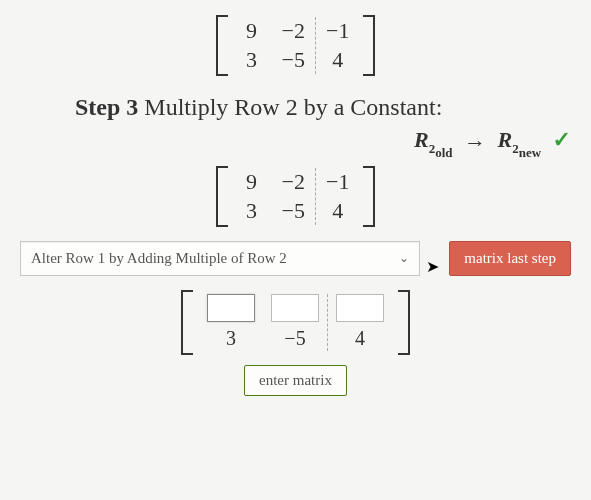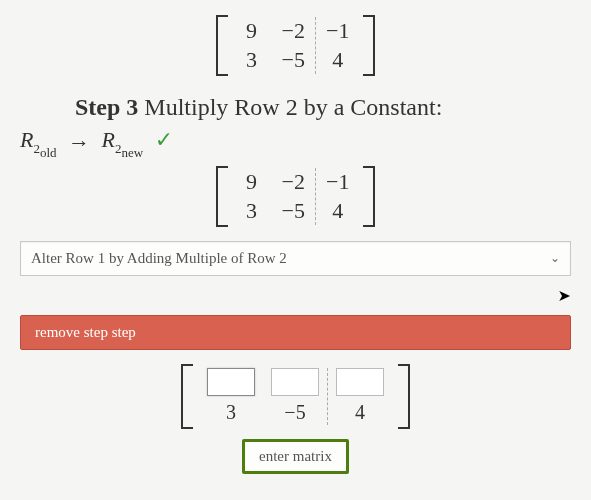--- a/index.html
+++ b/index.html
@@ -49,34 +49,34 @@
     line-height: 1.3;
     min-width: 20px;
     text-align: center;
   }
   .step-line {
     margin: 18px 0 6px 55px;
     font-size: 24px;
   }
   .step-line .bold { font-weight: bold; }
   .equation {
-    text-align: left;
+    text-align: right;
     font-size: 22px;
     font-style: italic;
     margin: 6px 0;
+    font-weight: bold;
   }
   .equation sub { font-size: 13px; font-style: normal;}
   .check { color: #3a9d3a; font-style: normal; margin-left: 6px;}
   .arrow { font-style: normal; margin: 0 6px;}
   .controls-row {
     display: flex;
     align-items: stretch;
     margin-top: 14px;
     gap: 10px;
-    flex-direction: column;
   }
   .dropdown {
     flex: 1;
     border: 1px solid #c8c8c8;
     background: #fdfdfb;
     padding: 8px 10px;
     font-family: Georgia, serif;
     font-size: 15px;
     color: #555;
     display: flex;
@@ -143,21 +143,21 @@
   .mcell-static {
     font-size: 20px;
     line-height: 1.3;
   }
   .enter-btn-wrap {
     display: flex;
     justify-content: center;
     margin-top: 10px;
   }
   .enter-btn {
-    border: 3px solid #4d7c0f;
+    border: 1px solid #4d7c0f;
     background: #fdfdfb;
     padding: 6px 14px;
     font-family: Georgia, serif;
     font-size: 15px;
     color: #555;
     border-radius: 2px;
   }
 </style>
 </head>
 <body>
@@ -216,21 +216,21 @@
       <div class="bracket-r"></div>
     </div>
   </div>
 
   <div class="controls-row">
     <div class="dropdown">
       <span>Alter Row 1 by Adding Multiple of Row 2</span>
       <span class="dd-icon">⌄</span>
     </div>
     <span class="cursor">➤</span>
-    <div class="remove-btn">remove step step</div>
+    <div class="remove-btn">matrix last step</div>
   </div>
 
   <div class="input-matrix-wrap">
     <div class="input-matrix">
       <div class="bracket-l"></div>
       <div class="imcols">
         <div class="imcol">
           <input class="mcell-input active" value="" style="">
           <div class="mcell-static">3</div>
         </div>

